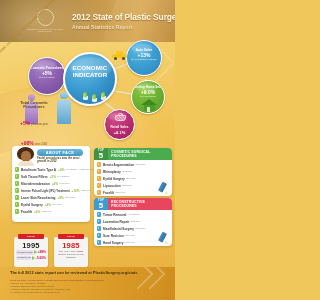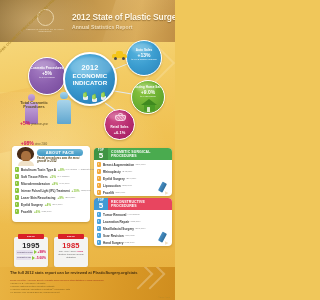--- a/index.html
+++ b/index.html
@@ -407,21 +407,20 @@
     </div>
     <div style="position:absolute;left:0;top:16px;width:100%;">
       <div class="b-title">Retail Sales</div>
       <div class="b-val" style="font-size:4px;">+6.1%</div>
     </div>
   </div>
 
   <div class="center-circle">
     <div class="cc-gloss"></div>
     <div class="cc-txt">
-      <div class="cc-year">2012</div>
       <div class="cc-l1">ECONOMIC</div>
       <div class="cc-l2">INDICATOR</div>
     </div>
     <div class="sprout" style="left:17px;">
       <div class="pot"></div>
         <div class="leaf"></div>
         <div class="leaf2"></div>
     </div>
     <div class="sprout" style="left:26px; bottom:2px;">
       <div class="pot"></div>

